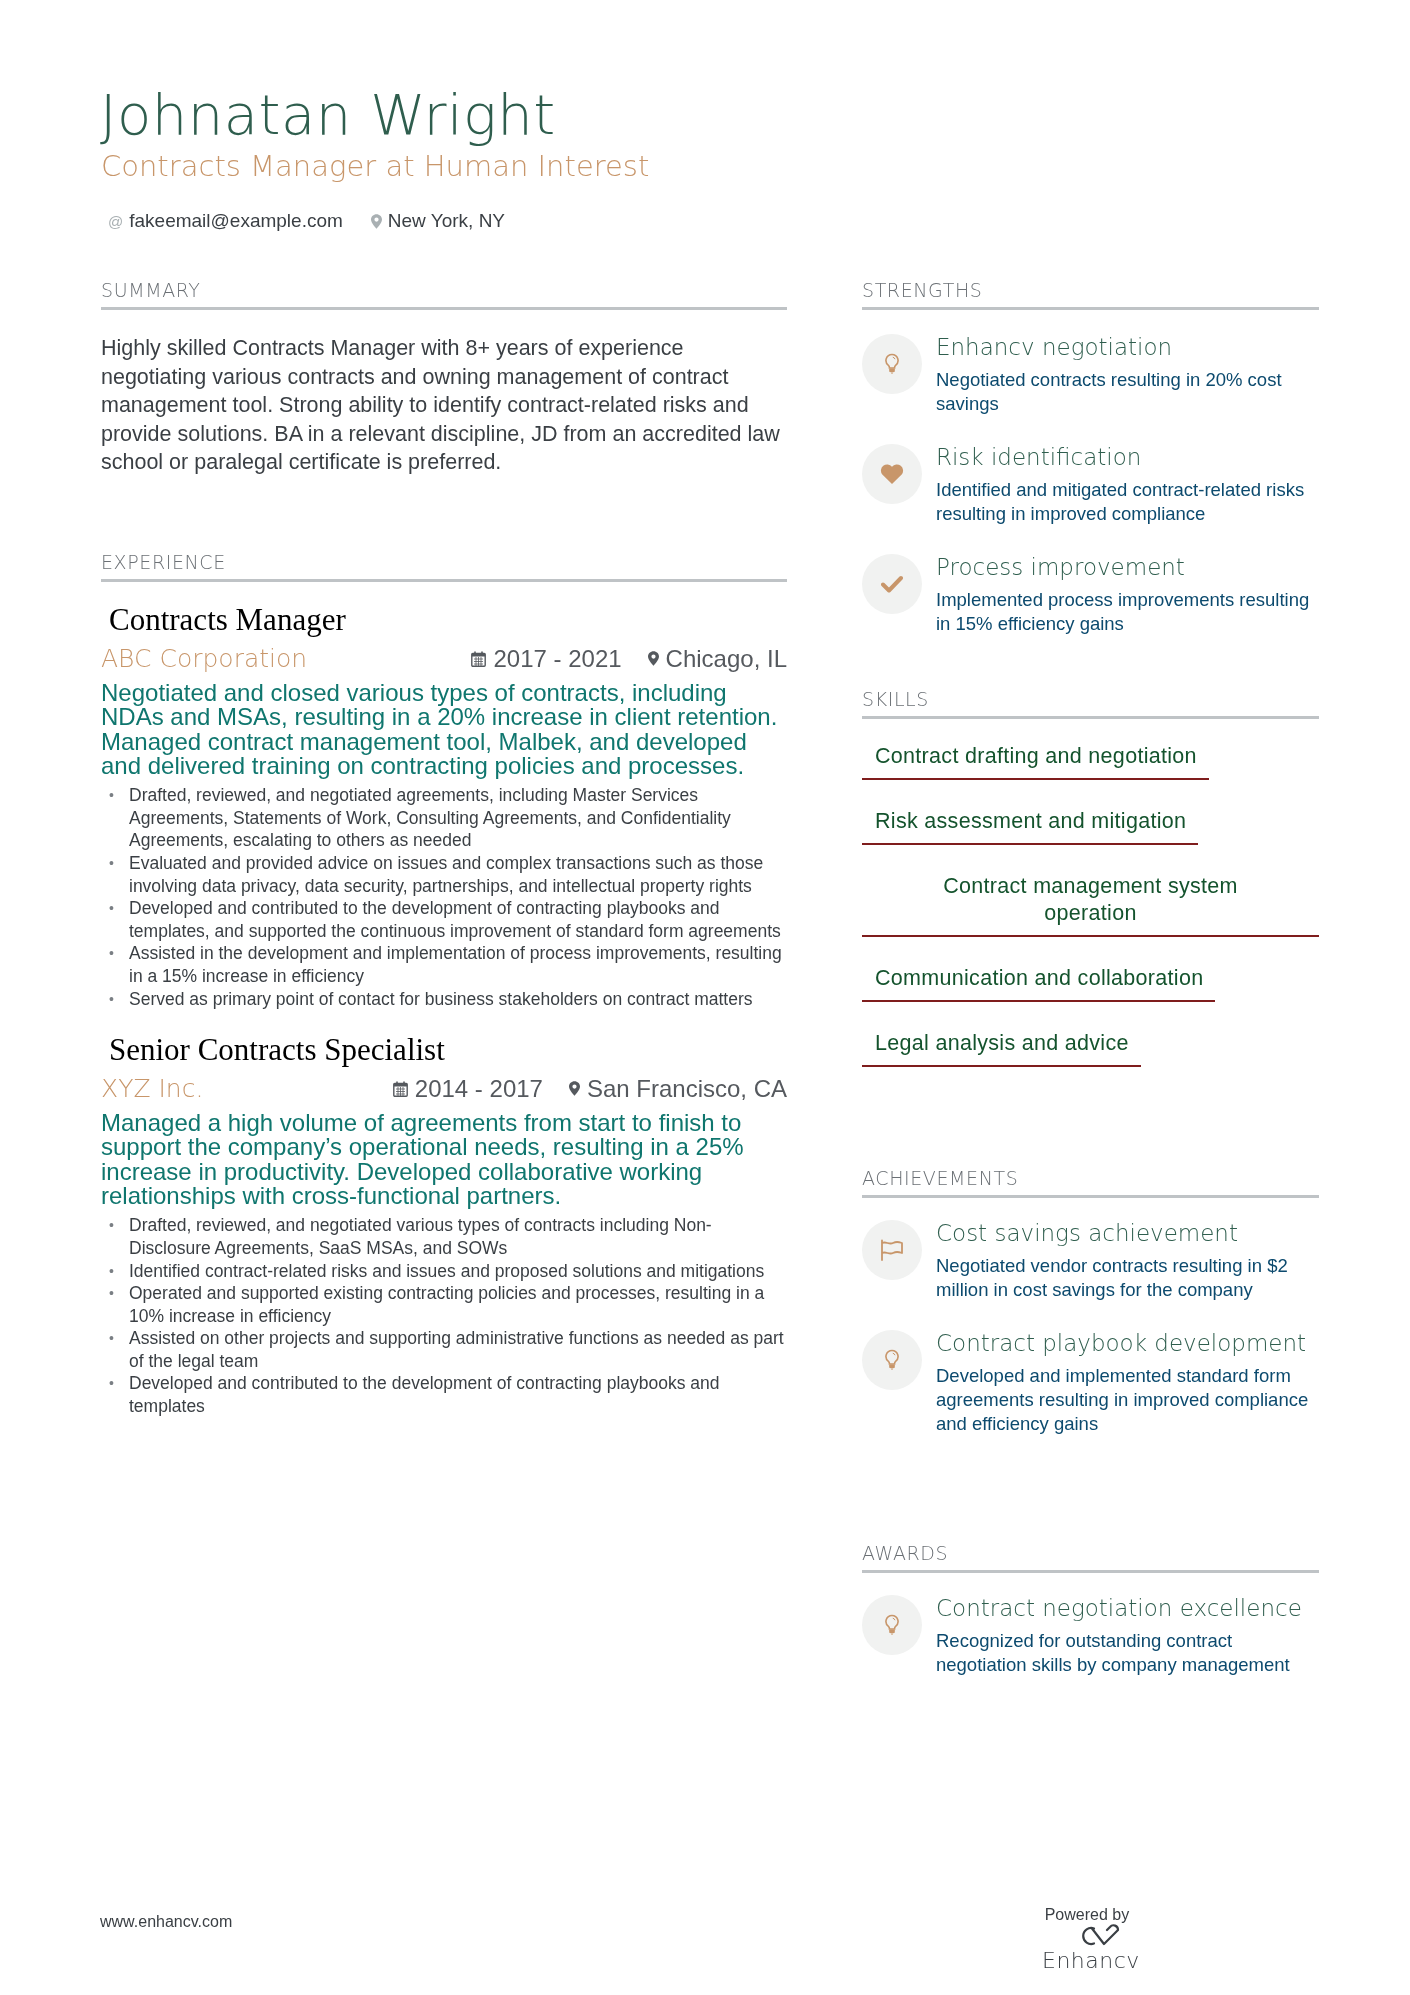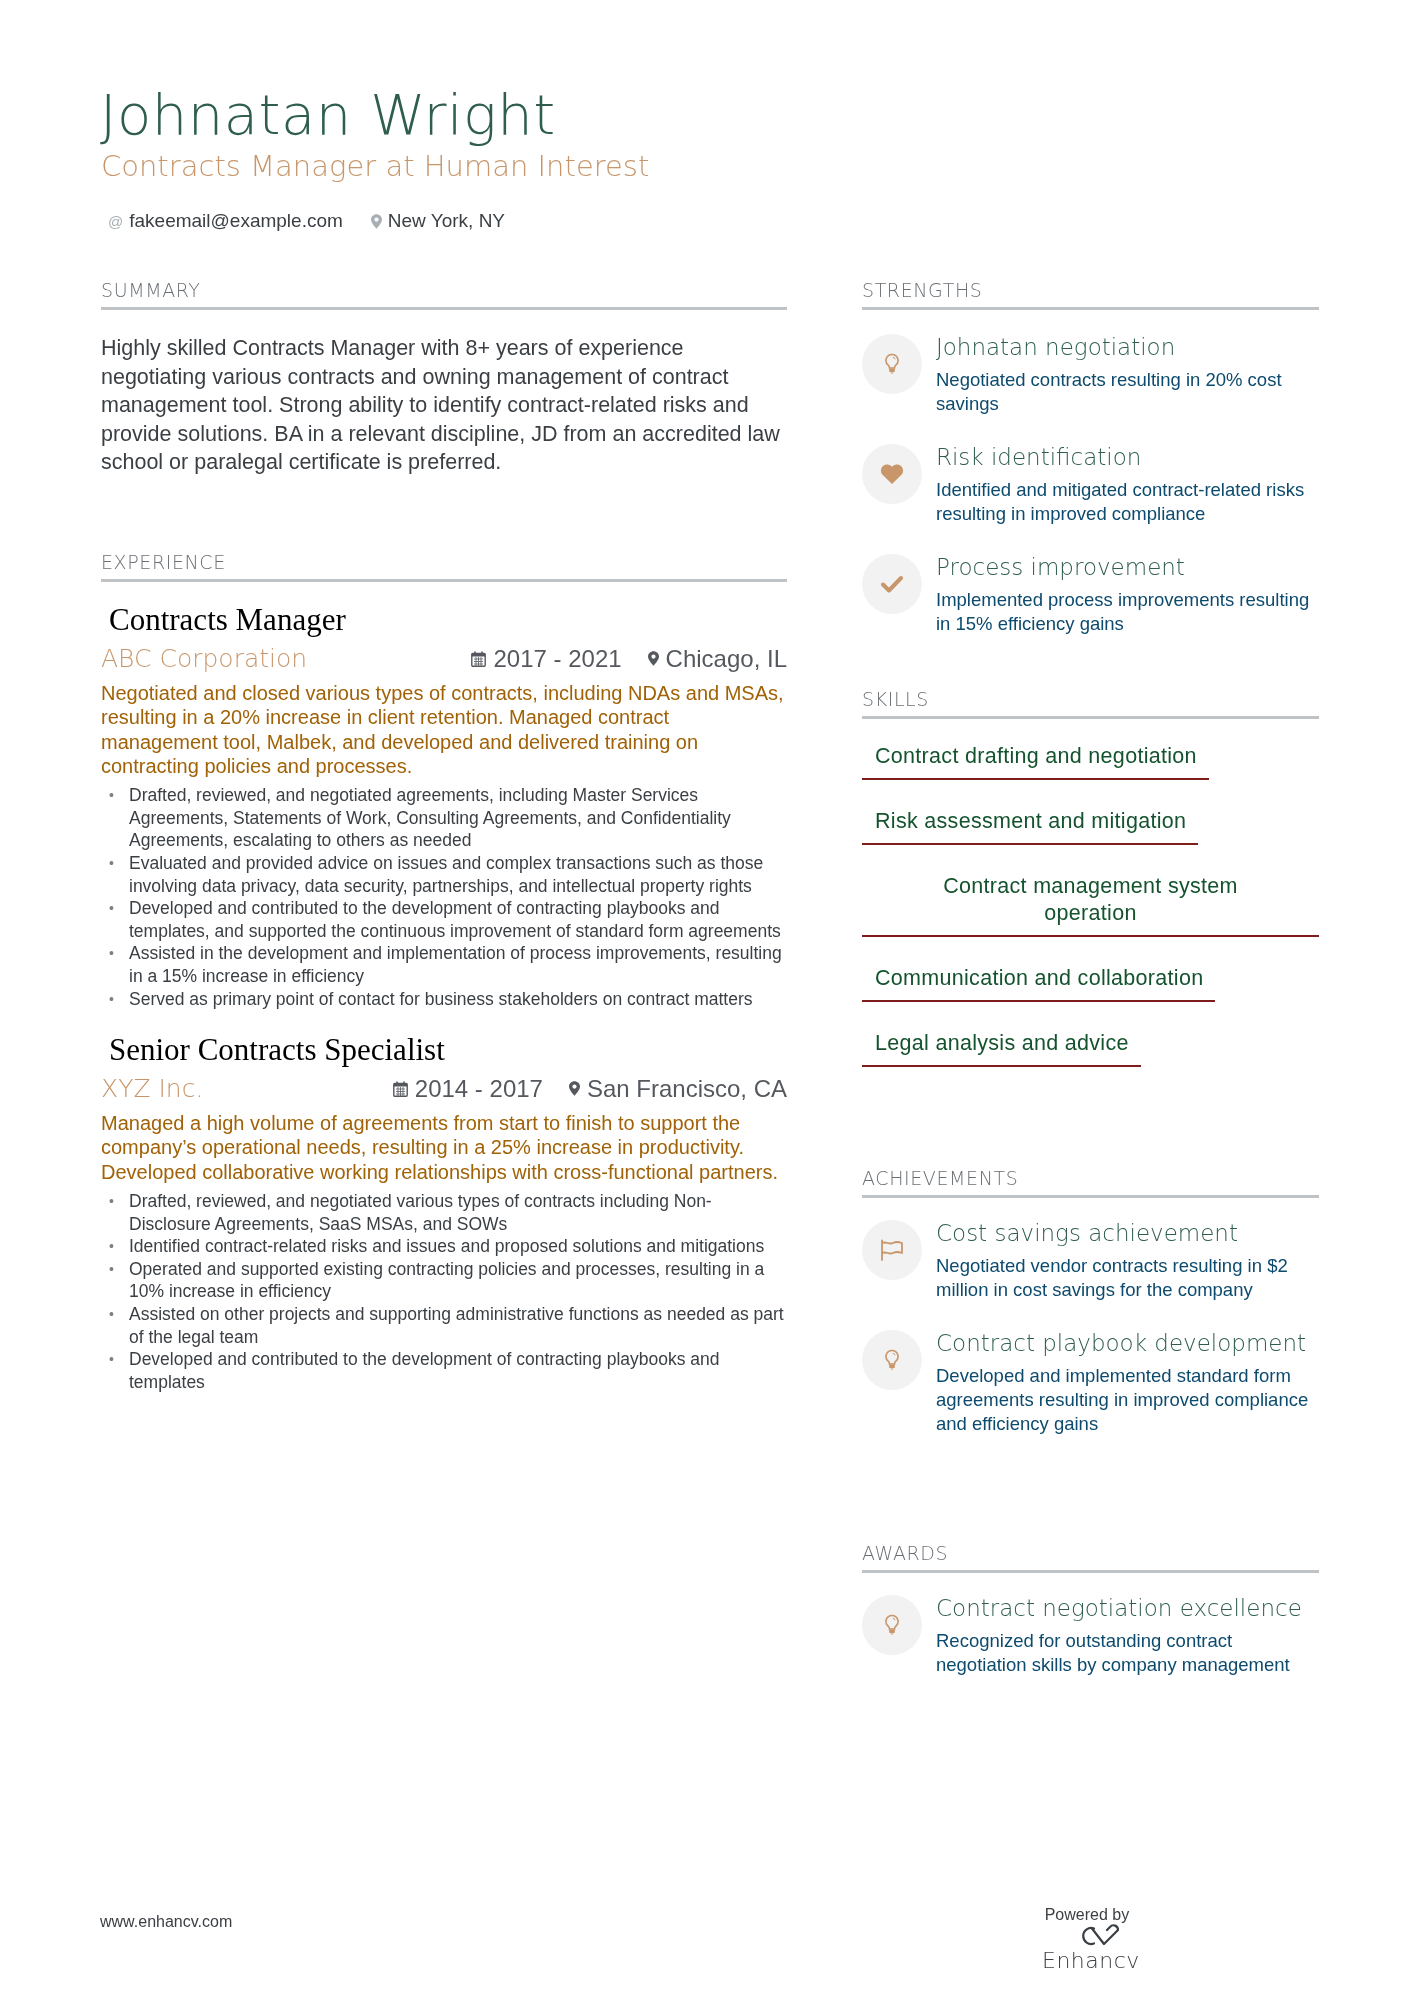--- a/index.html
+++ b/index.html
@@ -24,21 +24,21 @@
 
   .p-summary { font-size: 21.5px; line-height: 28.6px; color: #3a3f44; }
 
   .job-title { font-family: Liberation Serif, serif; font-size: 31px; color: #000000; font-weight: 300; white-space: nowrap; margin-left: 8px; }
   .job-row { display: flex; justify-content: space-between; align-items: center; }
   .company { font-family: "DejaVu Sans", sans-serif; font-size: 25px; color: #c8966a; font-weight: 300; white-space: nowrap; }
   .meta { display: flex; align-items: center; font-size: 24px; color: #55595e; white-space: nowrap; }
   .meta .m { display: flex; align-items: center; }
   .meta .m + .m { margin-left: 26px; }
   .meta svg { margin-right: 7px; }
-  .job-desc { font-size: 20px; line-height: 24.3px; color: #a16207; margin-top: 8px; }
+  .job-desc { font-size: 24px; line-height: 24.3px; color: #0f766e; margin-top: 8px; }
   .bullets { list-style: none; margin-top: 6px; }
   .bullets li { position: relative; padding-left: 28px; font-size: 17.5px; line-height: 22.6px; color: #3a3f44; }
   .bullets li::before { content: "\2022"; position: absolute; left: 8px; top: 0; color: #7a7f84; font-size: 14px; }
 
   
   .icon-item { display: flex; align-items: flex-start; }
   .icon-circle { width: 60px; height: 60px; border-radius: 50%; background: #f1f2f1; flex: 0 0 60px; display: flex; align-items: center; justify-content: center; margin-right: 14px; margin-top: 2px; }
   .item-title { font-family: "DejaVu Sans", sans-serif; font-size: 23px; color: #2f5e4e; line-height: 30px; font-weight: 300; }
   .item-desc { font-size: 18.5px; line-height: 24px; color: #0c4a6e; margin-top: 6px; }
 
@@ -155,21 +155,21 @@
   <div class="icon-item" style="margin-top:22px;">
     <div class="icon-circle">
       <svg width="16" height="22" viewBox="0 0 16 22">
           <path d="M8 1.5a6 6 0 0 0-3.6 10.8c.6.5 1 1.2 1 2V15h5.2v-.7c0-.8.4-1.5 1-2A6 6 0 0 0 8 1.5z" fill="none" stroke="#c8966a" stroke-width="1.6"></path>
           <rect x="5.2" y="15.5" width="5.6" height="3.5" rx="0.8" fill="#c8966a"></rect>
           <path d="M6.5 19.5h3l-1.5 1.5z" fill="#c8966a"></path>
           <path d="M8.8 4.2a3 3 0 0 1 2.2 2" stroke="#c8966a" stroke-width="1" fill="none"></path>
         </svg>
     </div>
     <div>
-      <div class="item-title">Johnatan negotiation</div>
+      <div class="item-title">Enhancv negotiation</div>
       <div class="item-desc">Negotiated contracts resulting in 20% cost savings</div>
     </div>
   </div>
 
   <div class="icon-item" style="margin-top:26px;">
     <div class="icon-circle">
       <svg width="24" height="22" viewBox="0 0 24 22">
           <path d="M12 21 2.3 11.6A5.9 5.9 0 0 1 12 3.8a5.9 5.9 0 0 1 9.7 7.8z" fill="#c8966a"></path>
         </svg>
     </div>

